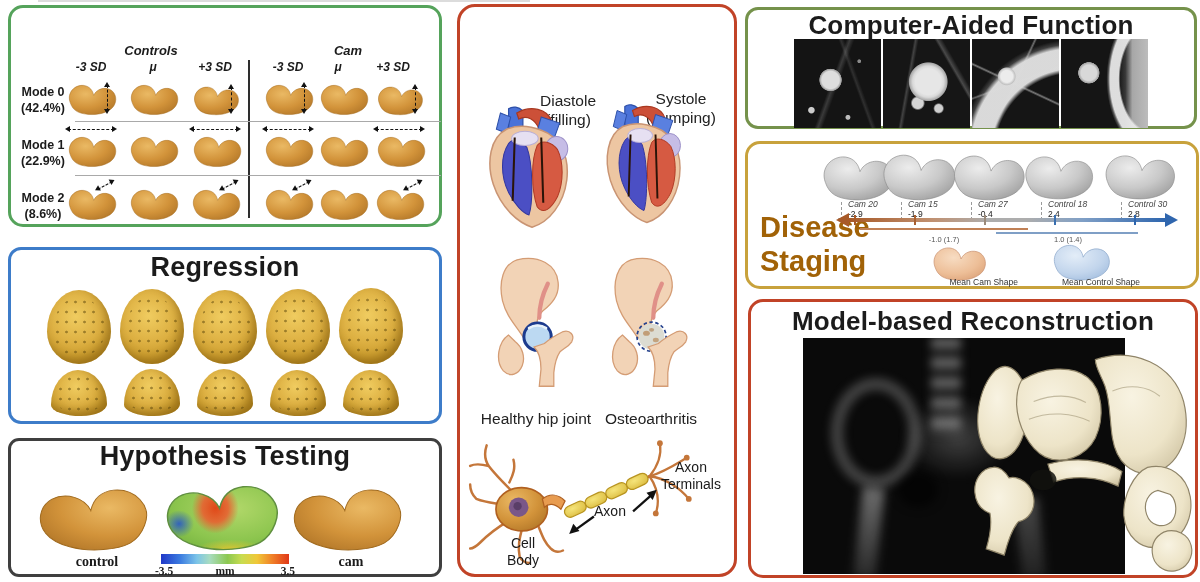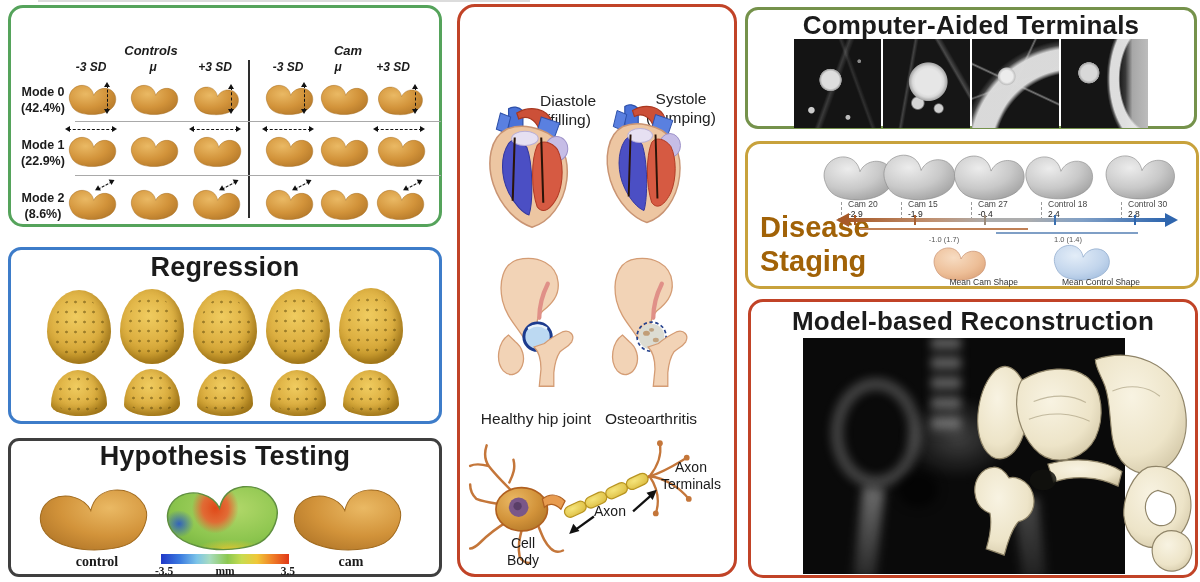--- a/index.html
+++ b/index.html
@@ -68,21 +68,21 @@
     linear-gradient(115deg,transparent 48%,rgba(220,220,220,.45) 49.5%,transparent 51%),
     linear-gradient(160deg,transparent 48%,rgba(220,220,220,.4) 49.5%,transparent 51%),
     radial-gradient(circle at 118% 128%,transparent 52%,rgba(228,228,228,.95) 55% 68%,rgba(140,140,140,.35) 71%,transparent 74%),#151515;}
   .t4{background:
     radial-gradient(circle 13px at 32% 38%,#d8d8d8 60%,#a0a0a0 80%,transparent 84%),
     radial-gradient(ellipse 60px 95px at 106% 45%,transparent 55%,rgba(232,232,232,.95) 58% 72%,rgba(180,180,180,.4) 75%,transparent 78%),
     linear-gradient(90deg,rgba(21,21,21,0) 66%,rgba(60,60,60,.9) 74%,#a7a7a7 82%,#bcbcbc 100%),#151515;}
   
   .stitle{position:absolute;font-size:29px;font-weight:bold;line-height:1.18;color:#a16207;}
   .spec{position:absolute;width:60px;}
-  .spec .nm{display:block;font-size:8.5px;color:#444;margin-left:7px;}
+  .spec .nm{display:block;font-size:8.5px;color:#444;margin-left:7px;font-style:italic;}
   .spec .vl{display:block;font-size:8.5px;color:#222;margin-left:7px;}
   .conn{position:absolute;border-left:1.5px dashed #9a9a9a;width:0;}
   .conn::after{content:"";position:absolute;bottom:-2px;left:-3.6px;border:3px solid transparent;
     border-bottom:0;border-top:4px solid #8a8a8a;}
   .axis{position:absolute;height:4px;
     background:linear-gradient(90deg,#A85A28 0%,#C09070 26%,#ADADAD 44%,#ADADAD 56%,#7F9FC6 74%,#2F66AE 100%);}
   .axis::before{content:"";position:absolute;left:-13px;top:-5px;border:7px solid transparent;
     border-left:0;border-right:13px solid #A85A28;}
   .axis::after{content:"";position:absolute;right:-13px;top:-5px;border:7px solid transparent;
     border-right:0;border-left:13px solid #2F66AE;}
@@ -395,21 +395,21 @@
       <polygon points="183,53 173,56 179,63" fill="#111"></polygon>
     </svg>
     <div class="lab14 pre" style="left:30px;top:528px;width:66px">Cell
 Body</div>
     <div class="lab14" style="left:126px;top:496px;width:48px">Axon</div>
     <div class="lab14 pre" style="left:192px;top:452px;width:78px">Axon
 Terminals</div>
   </div>
 
   <div class="panel" id="p-cad">
-    <div class="ptitle" style="top:0;font-size:26px">Computer-Aided Terminals</div>
+    <div class="ptitle" style="top:0;font-size:26px">Computer-Aided Function</div>
     <div class="tiles" style="left:46px;top:29px">
       <div class="tile t1"></div>
       <div class="tile t2"></div>
       <div class="tile t3"></div>
       <div class="tile t4"></div>
     </div>
   </div>
 
   <div class="panel" id="p-stg">
     <div class="stitle pre" style="left:12px;top:66px">Disease

